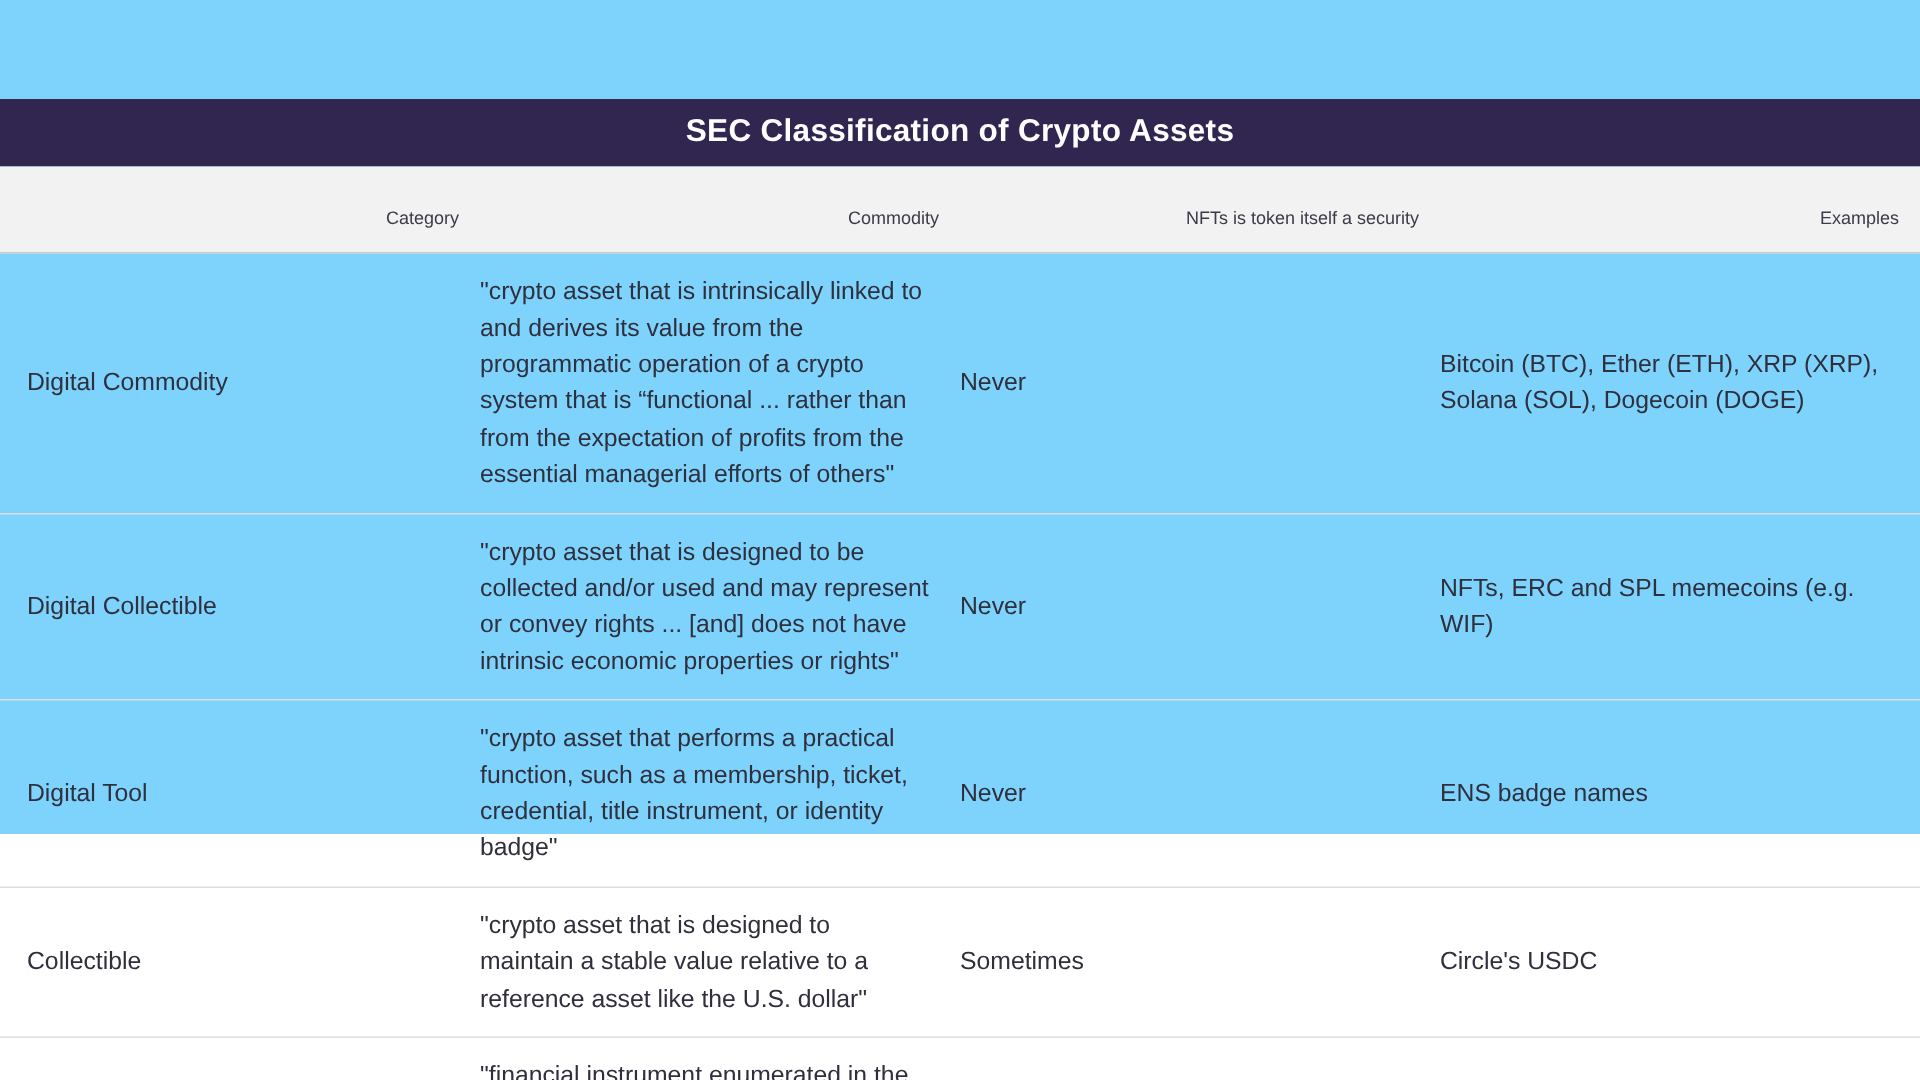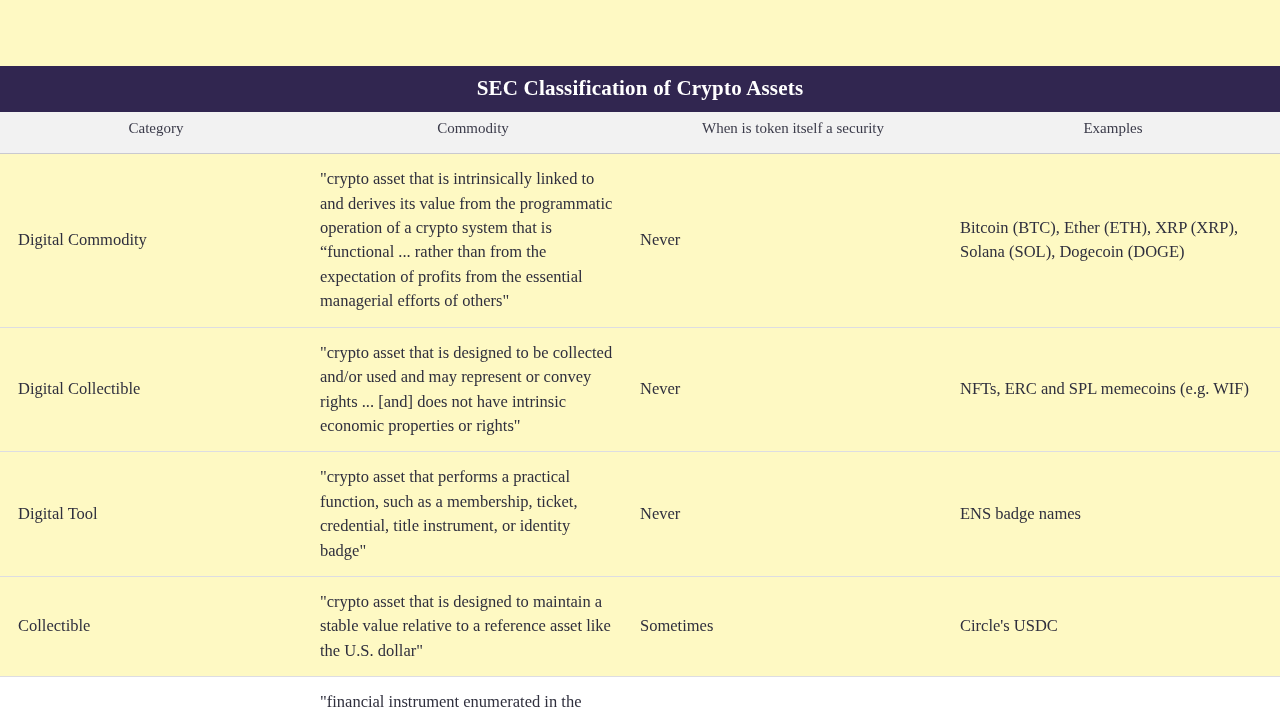--- a/index.html
+++ b/index.html
@@ -10,23 +10,22 @@
   body {
     width: 1280px;
     height: 720px;
     font-family: "Liberation Sans", sans-serif;
     color: #2b2b3a;
     overflow: hidden;
   }
   .page {
     position: relative;
     width: 1280px;
-    height: 676px;
-    background: #fef9c3;
-    font-family: Liberation Serif, serif;
+    height: 556px;
+    background: #7dd3fc;
   }
   .table-wrap {
     position: absolute;
     left: 0;
     top: 66px;
     width: 1280px;
   }
   table.sec-table {
     border-collapse: collapse;
     width: 1280px;
@@ -37,25 +36,25 @@
     color: #ffffff;
     font-size: 21px;
     font-weight: bold;
     text-align: center;
     padding: 10px 0 11px 0;
     letter-spacing: 0.2px;
   }
   .head-row th {
     background: #f2f2f2;
     color: #3b3b4a;
-    font-size: 15px;
+    font-size: 12px;
     font-weight: normal;
-    text-align: center;
+    text-align: right;
     vertical-align: middle;
-    padding: 6px 14px 15px 0;
+    padding: 26px 14px 15px 0;
     line-height: 1.35;
   }
   .head-row th.c-category { padding-left: 6px; width: 226px; }
   .head-row th.c-definition { width: 602px; }
   .head-row th.c-when { width: 172px; }
   .head-row th.c-examples { width: 280px; margin-left: 24px; }
 
   tbody tr td {
     border-top: 1px solid #dddde2;
     font-size: 16.5px;
@@ -78,21 +77,21 @@
 <div class="page">
   <div class="table-wrap">
     <table class="sec-table">
       <thead>
         <tr class="title-row">
           <th colspan="4">SEC Classification of Crypto Assets</th>
         </tr>
         <tr class="head-row">
           <th class="c-category">Category</th>
           <th class="c-definition">Commodity</th>
-          <th class="c-when">When is token itself a security</th>
+          <th class="c-when">NFTs is token itself a security</th>
           <th class="c-examples">Examples</th>
         </tr>
       </thead>
       <tbody>
         <tr>
           <td class="c-category">Digital Commodity</td>
           <td class="c-definition">"crypto asset that is intrinsically linked to and derives its value from the programmatic operation of a crypto system that is “functional ... rather than from the expectation of profits from the essential managerial efforts of others"</td>
           <td class="c-when">Never</td>
           <td class="c-examples">Bitcoin (BTC), Ether (ETH), XRP (XRP), Solana (SOL), Dogecoin (DOGE)</td>
         </tr>

